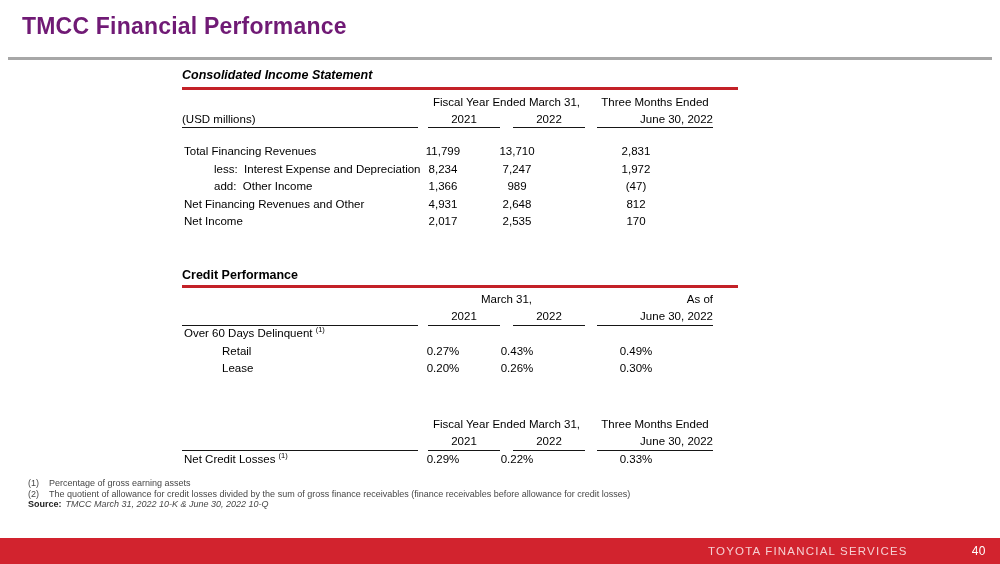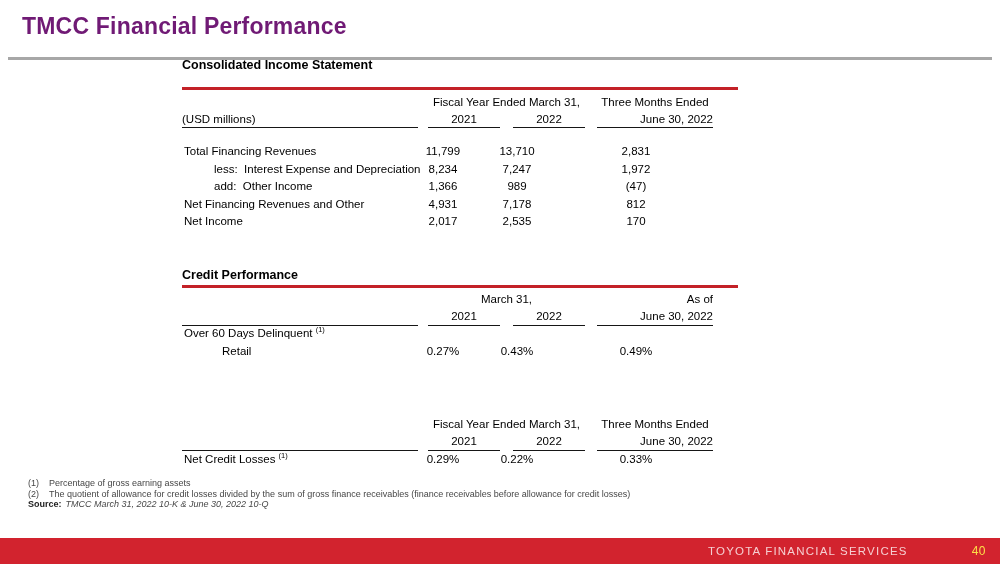--- a/index.html
+++ b/index.html
@@ -12,21 +12,21 @@
   .title {
     position:absolute; left:22px; top:13px; margin:0;
     font-size:23px; font-weight:700; color:#701a75; letter-spacing:.2px;
   }
   .title-rule { position:absolute; left:8px; width:984px; top:57px; height:3px; background:#a7a7a7; }
 
   
   .content { position:absolute; left:182px; top:0; width:556px; height:540px; font-size:11.5px; }
 
   .sec-title { position:absolute; left:0; font-size:12.5px; font-weight:700; white-space:nowrap; }
-  #sec1-title { top:58px; }
+  #sec1-title { top:68px;font-style:italic; }
   #sec2-title { top:268px; }
 
   .red-rule { position:absolute; left:0; width:556px; height:2.5px; background:#c32127; }
   #rule1 { top:87px; }
   #rule2 { top:285px; }
 
   .hrow { position:absolute; left:0; width:556px; height:16px; line-height:16px; font-weight:400; }
   .hspan { position:absolute; top:0; white-space:nowrap; }
   .usd   { left:0; }
   .grp12 { left:246px; width:157px; text-align:center; }
@@ -60,21 +60,21 @@
   .src-label { font-weight:700; color:#1d1d1d; margin-right:4px; }
   .src-text { font-style:italic; }
 
   
   .footer {
     position:absolute; left:0; top:538px; width:1000px; height:26px;
     background:#d2232e; display:flex; align-items:center; justify-content:flex-end;
     padding-right:14px; box-sizing:border-box;gap:48px;
   }
   .brand   { color:rgba(255,255,255,.78); font-size:11.5px; letter-spacing:1.2px; white-space:nowrap; }
-  .pagenum { color:#fde047; font-size:12px; margin-left:16px; letter-spacing:.5px; }
+  .pagenum { color:#ffffff; font-size:12px; margin-left:16px; letter-spacing:.5px; }
 </style>
 </head>
 <body>
 
 <div>
 
   <h1 class="title">TMCC Financial Performance</h1>
   <div class="title-rule"></div>
 
   <div class="content">
@@ -113,21 +113,21 @@
     </div>
     <div class="trow" style="top:178px">
       <span class="cl ind">add:&nbsp; Other Income</span>
       <span class="cv v1">1,366</span>
       <span class="cv v2">989</span>
       <span class="cv v3">(47)</span>
     </div>
     <div class="trow" style="top:195.5px">
       <span class="cl">Net Financing Revenues and Other</span>
       <span class="cv v1">4,931</span>
-      <span class="cv v2">7,178</span>
+      <span class="cv v2">2,648</span>
       <span class="cv v3">812</span>
     </div>
     <div class="trow" style="top:213px">
       <span class="cl">Net Income</span>
       <span class="cv v1">2,017</span>
       <span class="cv v2">2,535</span>
       <span class="cv v3">170</span>
     </div>
 
     <div class="sec-title" id="sec2-title">Credit Performance</div>
@@ -151,20 +151,26 @@
 
     <div class="trow" style="top:325px">
       <span class="cl"><span>Over 60 Days Delinquent</span> <sup>(1)</sup></span>
     </div>
     <div class="trow" style="top:342.5px">
       <span class="cl ind2">Retail</span>
       <span class="cv v1">0.27%</span>
       <span class="cv v2">0.43%</span>
       <span class="cv v3">0.49%</span>
     </div>
+    <div class="trow" style="top:360px">
+      <span class="cl ind2">Lease</span>
+      <span class="cv v1">0.20%</span>
+      <span class="cv v2">0.26%</span>
+      <span class="cv v3">0.30%</span>
+    </div>
 
     <div class="hrow" style="top:416px">
       <span class="hspan grp12">Fiscal Year Ended March 31,</span>
       <span class="hspan grp3c">Three Months Ended</span>
     </div>
     <div class="hrow" style="top:433px">
       <span class="hspan y1">2021</span>
       <span class="hspan y2">2022</span>
       <span class="hspan y3">June 30, 2022</span>
     </div>

